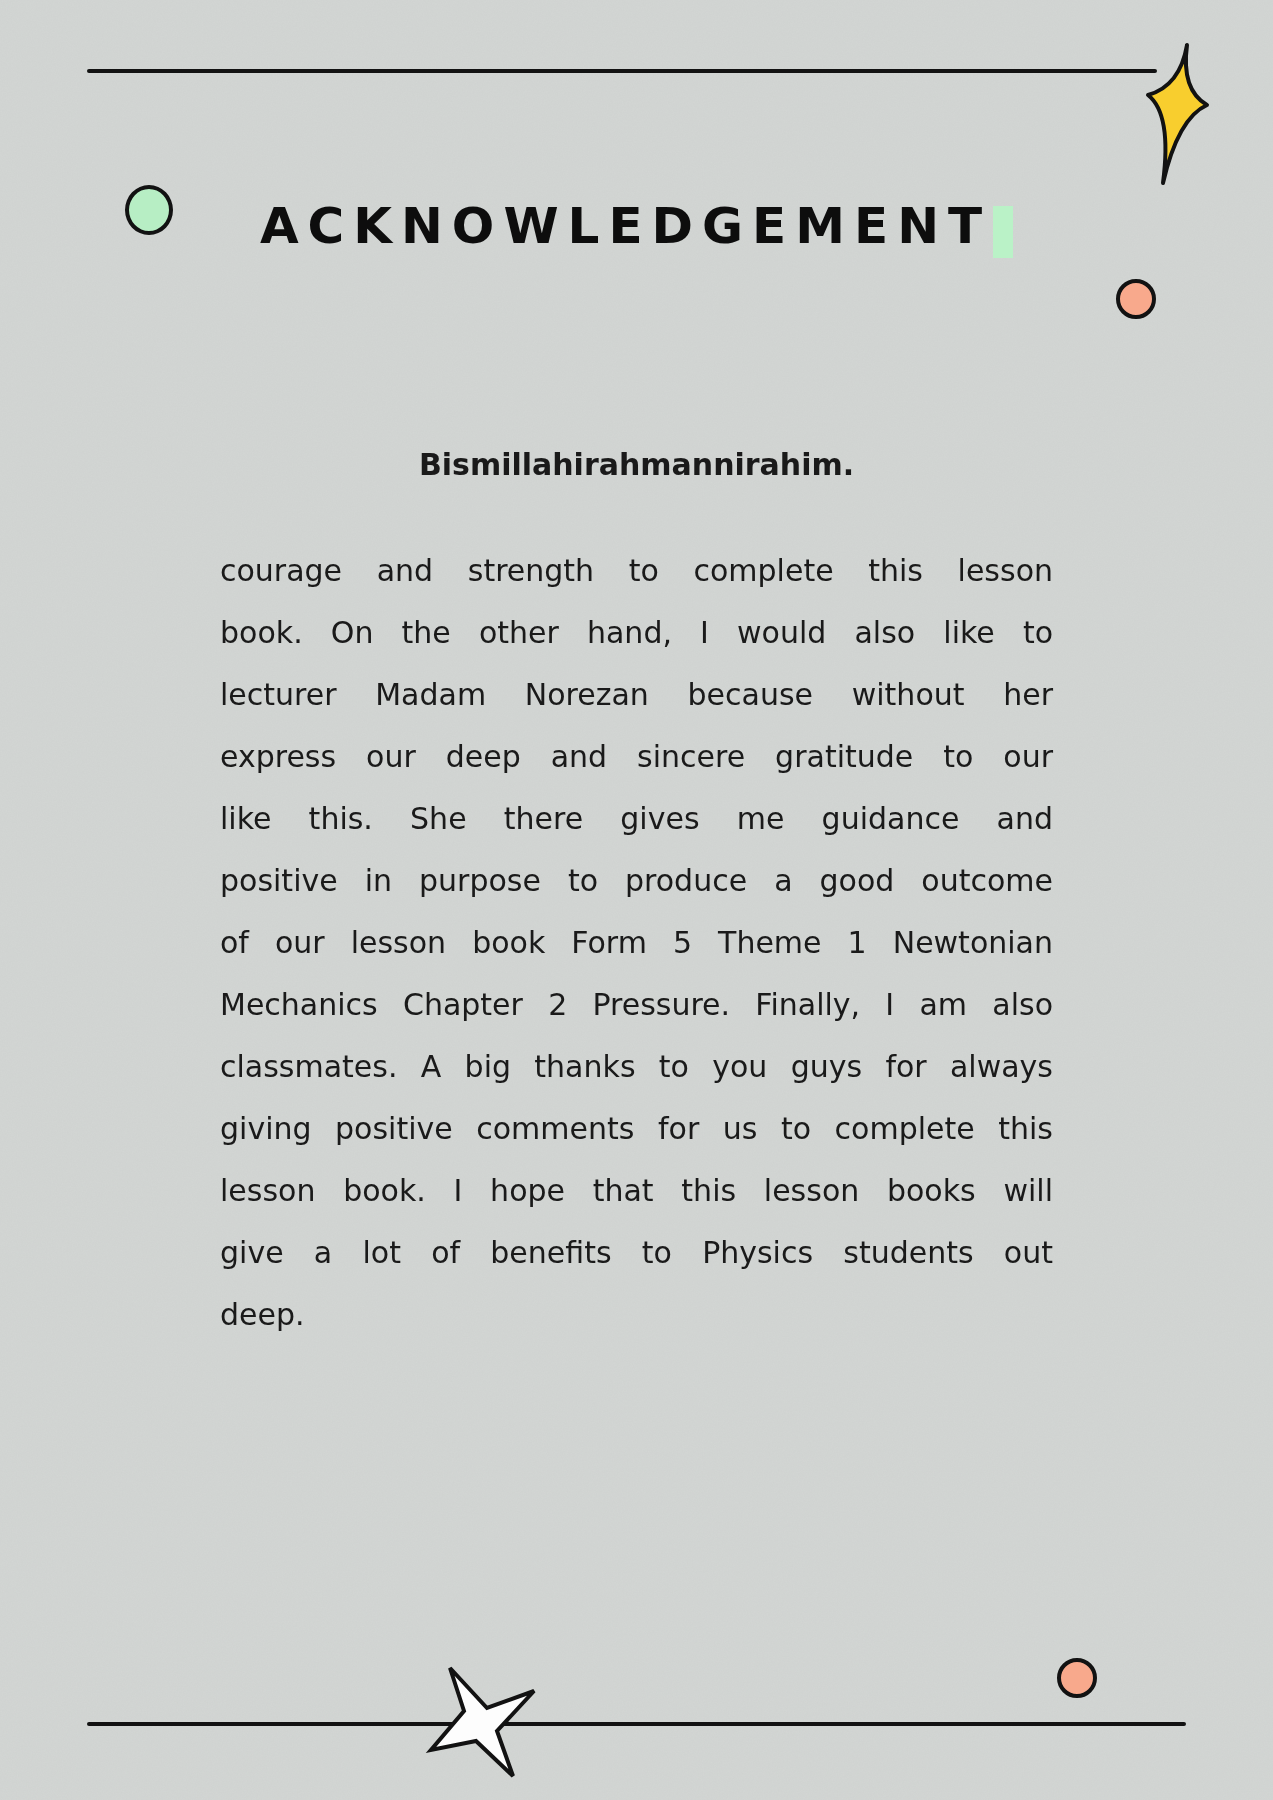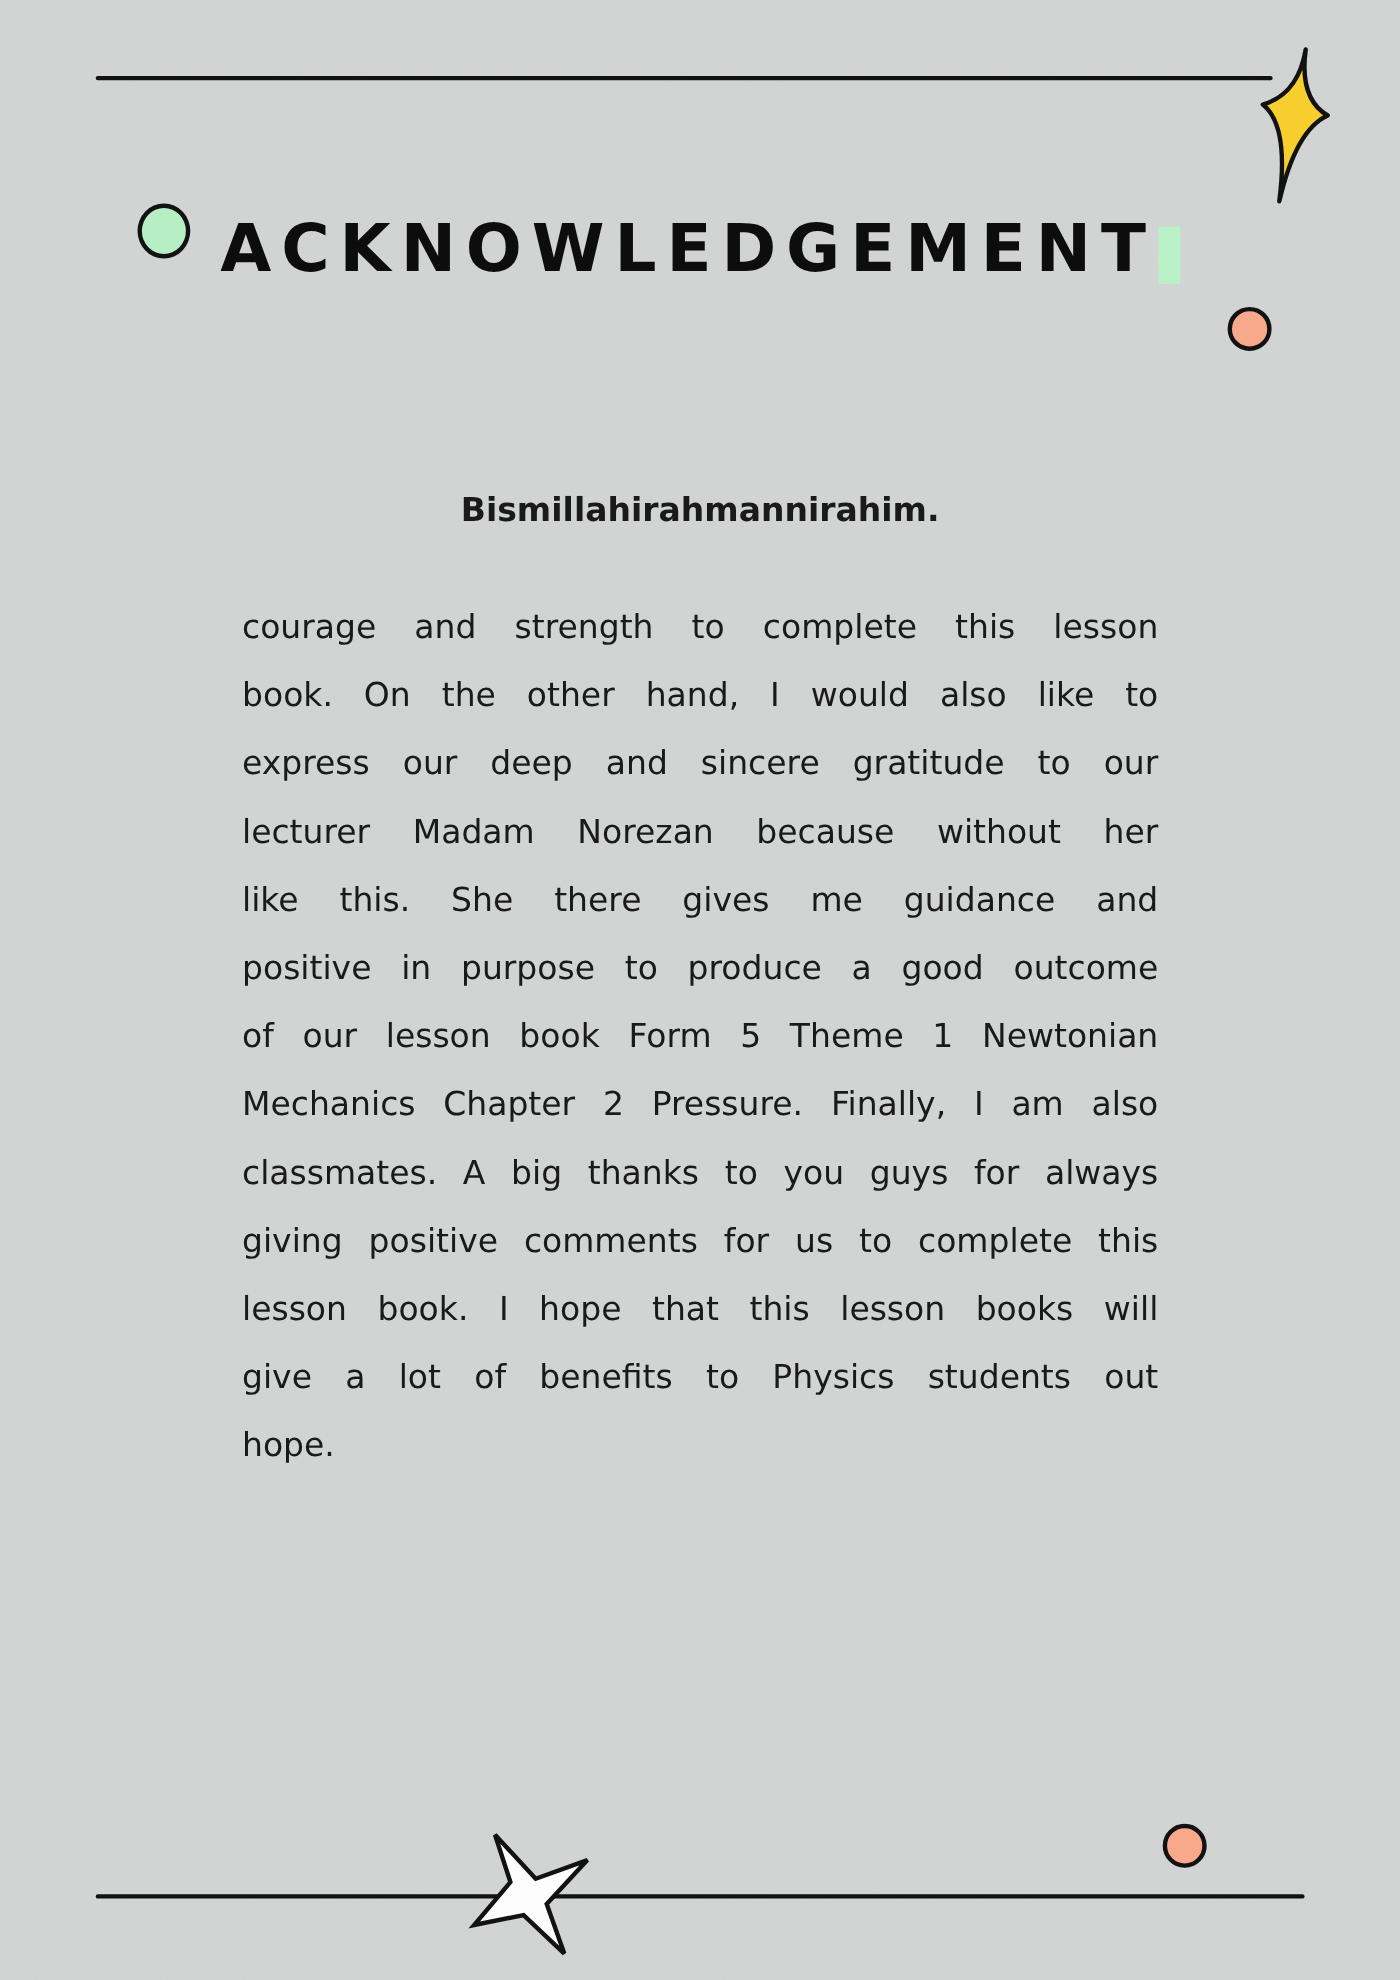--- a/index.html
+++ b/index.html
@@ -26,21 +26,21 @@
   .dot { position:absolute; border:4px solid #121212; border-radius:50%; }
   .dot-mint { left:125px; top:185px; width:48px; height:50px; background:#b7eec4; }
   .dot-peach-top { left:1116px; top:279px; width:40px; height:40px; background:#f8a98c; }
   .dot-peach-bottom { left:1057px; top:1658px; width:40px; height:40px; background:#f8a98c; }
   .title-row {
     position:absolute; left:0; top:198px; width:100%;
     display:flex; justify-content:center; align-items:flex-start;
     white-space:nowrap;
   }
   .title-row h1 {
-    font-size:60px; line-height:56px; font-weight:bold;
+    font-size:50px; line-height:56px; font-weight:bold;
     letter-spacing:9px; color:#0d0d0d;
     font-family:"DejaVu Sans", sans-serif;
   }
   .cursor-bar {
     display:inline-block; width:20px; height:52px;
     margin:8px 0 0 2px; background:#baf2c7;
   }
   .body-block {
     position:absolute; left:220px; top:434px; width:833px;
     font-size:30px; line-height:62px; color:#1a1a1a;
@@ -81,31 +81,31 @@
   </div>
 
   <div class="dot dot-peach-top"></div>
 
   <div class="body-block">
     <div class="opening">Bismillahirahmannirahim.</div>
     <div class="para">
 
         <div class="pline">courage and strength to complete this lesson</div>
         <div class="pline">book. On the other hand, I would also like to</div>
+        <div class="pline">lecturer Madam Norezan because without her</div>
         <div class="pline">express our deep and sincere gratitude to our</div>
-        <div class="pline">lecturer Madam Norezan because without her</div>
         <div class="pline">like this. She there gives me guidance and</div>
         <div class="pline">positive in purpose to produce a good outcome</div>
         <div class="pline">of our lesson book Form 5 Theme 1 Newtonian</div>
         <div class="pline">Mechanics Chapter 2 Pressure. Finally, I am also</div>
         <div class="pline">classmates. A big thanks to you guys for always</div>
         <div class="pline">giving positive comments for us to complete this</div>
         <div class="pline">lesson book. I hope that this lesson books will</div>
         <div class="pline">give a lot of benefits to Physics students out</div>
-        <div class="pline">hope.</div>
+        <div class="pline">deep.</div>
       </div>
   </div>
 
   <svg class="deco" style="left:415px; top:1655px;" width="130" height="135" viewBox="415 1655 130 135" xmlns="http://www.w3.org/2000/svg">
     <polygon points="450,1668 487,1708 534,1691 497,1731 513,1776 476,1741 431,1750 464,1711" fill="#fdfdfd" stroke="#121212" stroke-width="4" stroke-linejoin="miter"></polygon>
   </svg>
 
   <div class="dot dot-peach-bottom"></div>
 
 </div>

